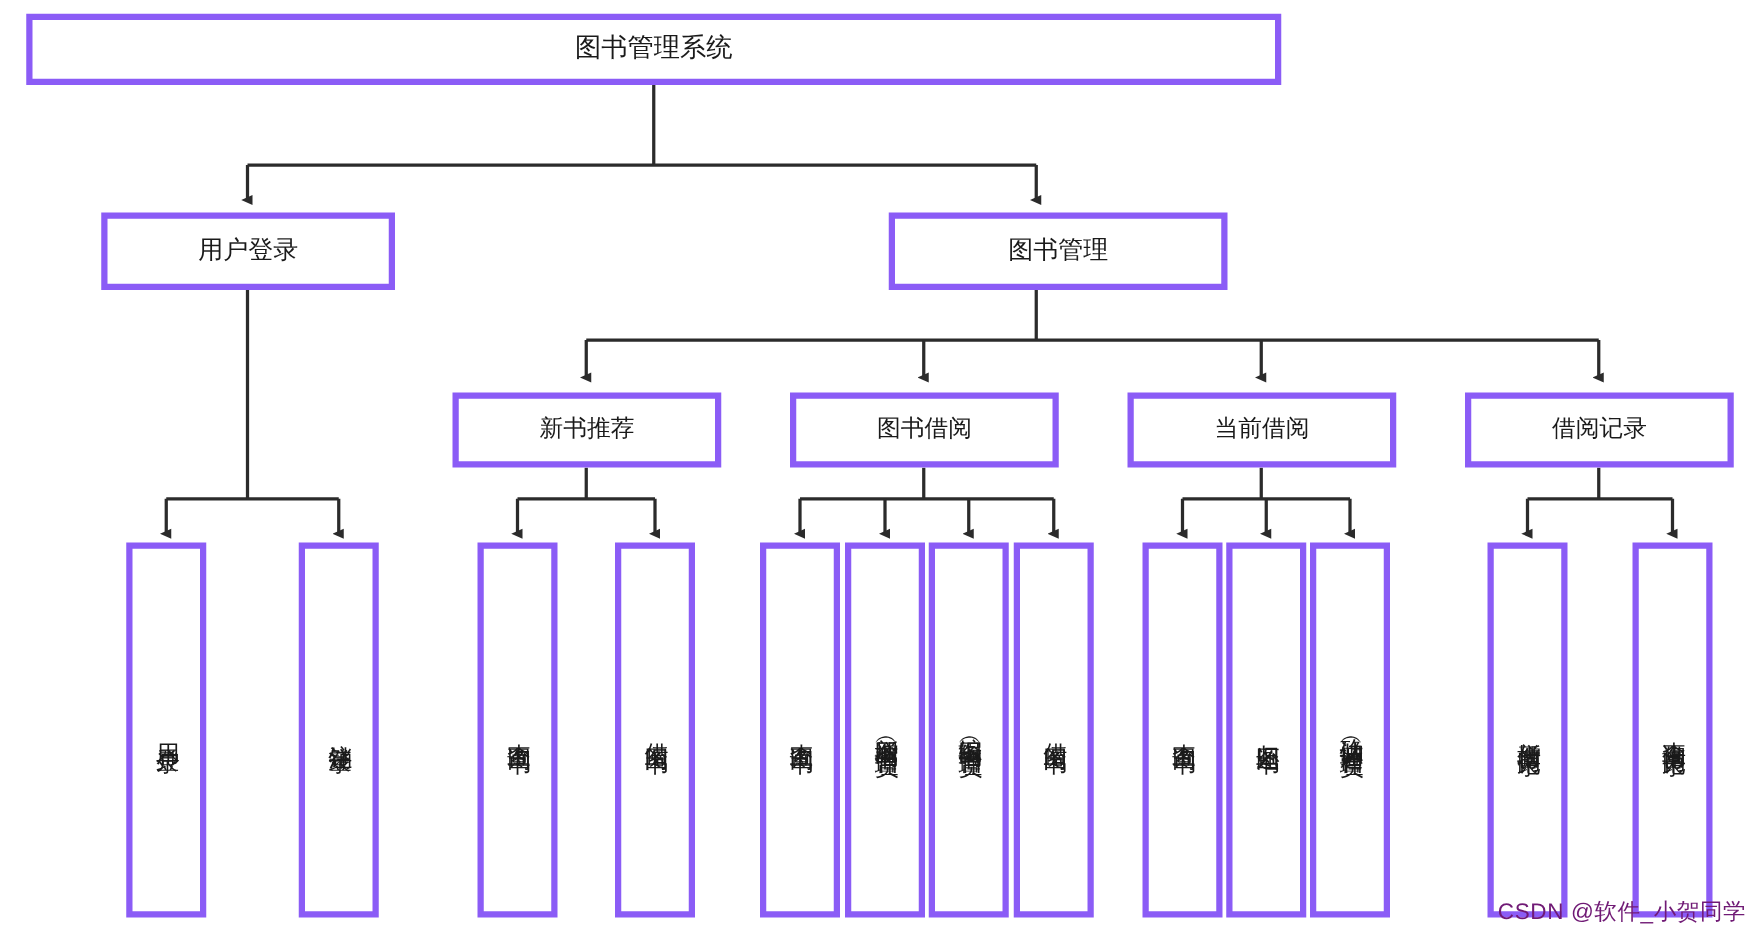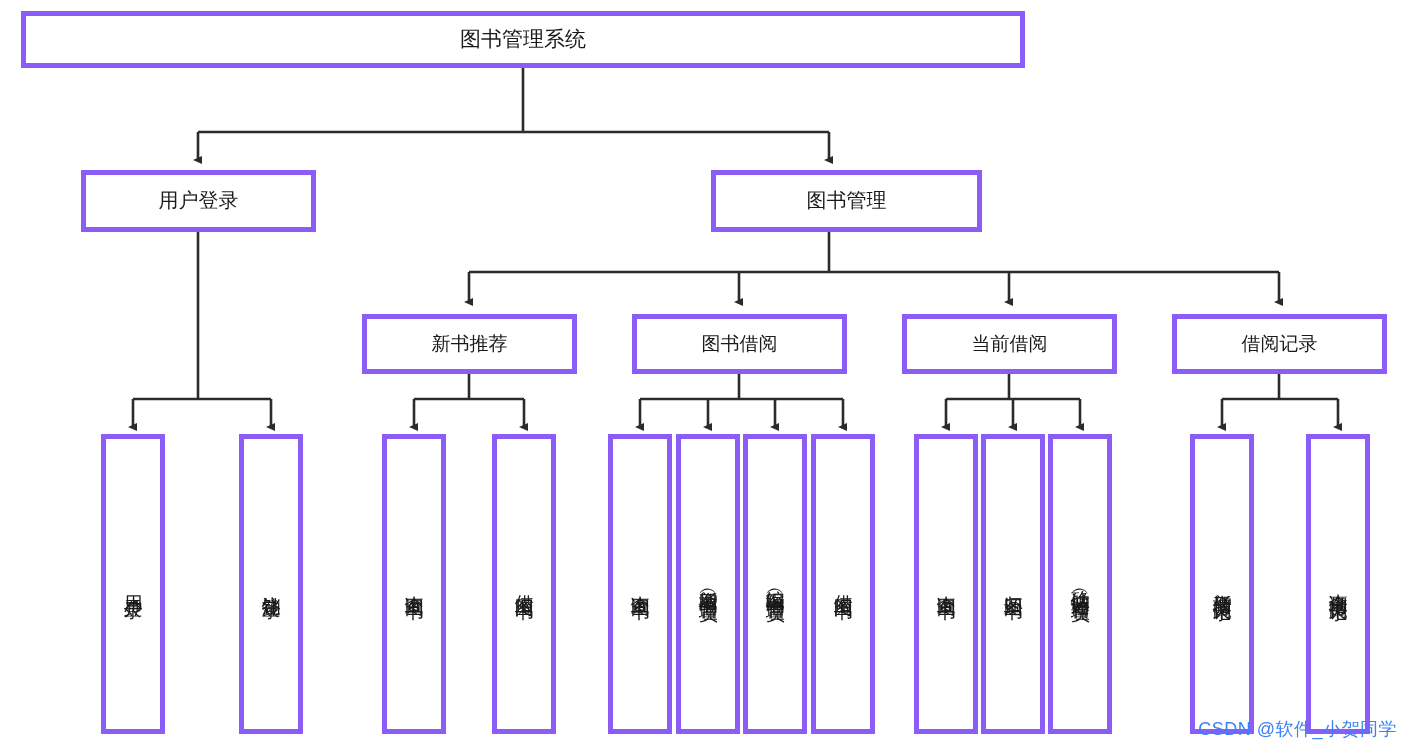--- a/index.html
+++ b/index.html
@@ -59,21 +59,21 @@
     text-orientation: upright;
     letter-spacing: 2px;
     white-space: nowrap;
     text-align: center;
   }
   .watermark {
     position: absolute;
     right: 8px;
     bottom: 6px;
     font-size: 18px;
-    color: #3b82f6;
+    color: #701a75;
     letter-spacing: 0.5px;
     white-space: nowrap;
   }
 </style>
 </head>
 <body>
 
 <div id="stage">
 
   <svg class="edges" viewBox="0 0 1405 747" xmlns="http://www.w3.org/2000/svg">

